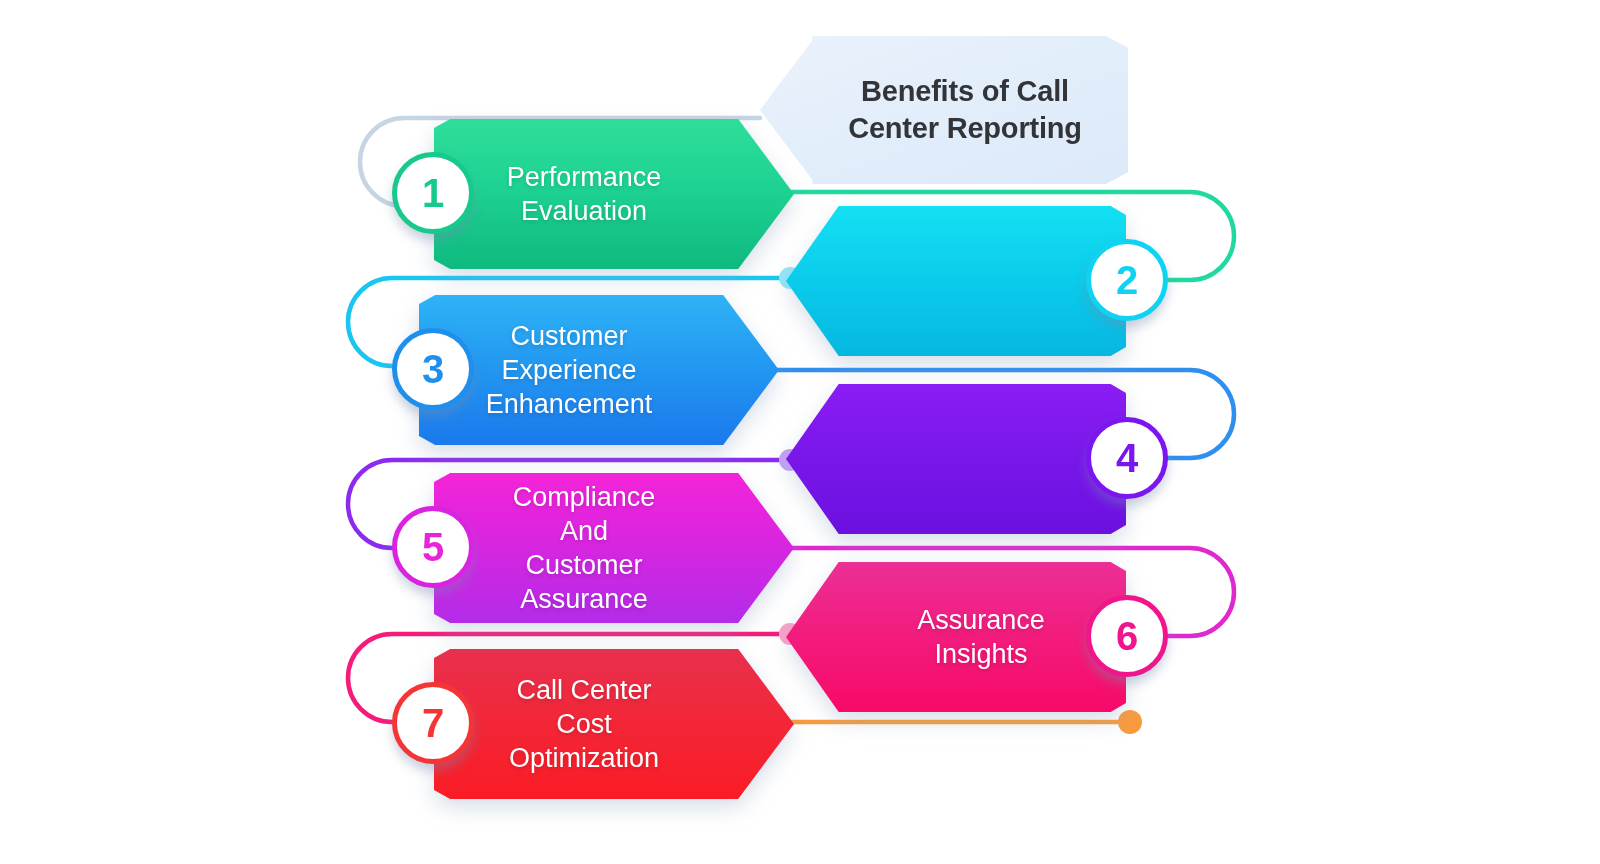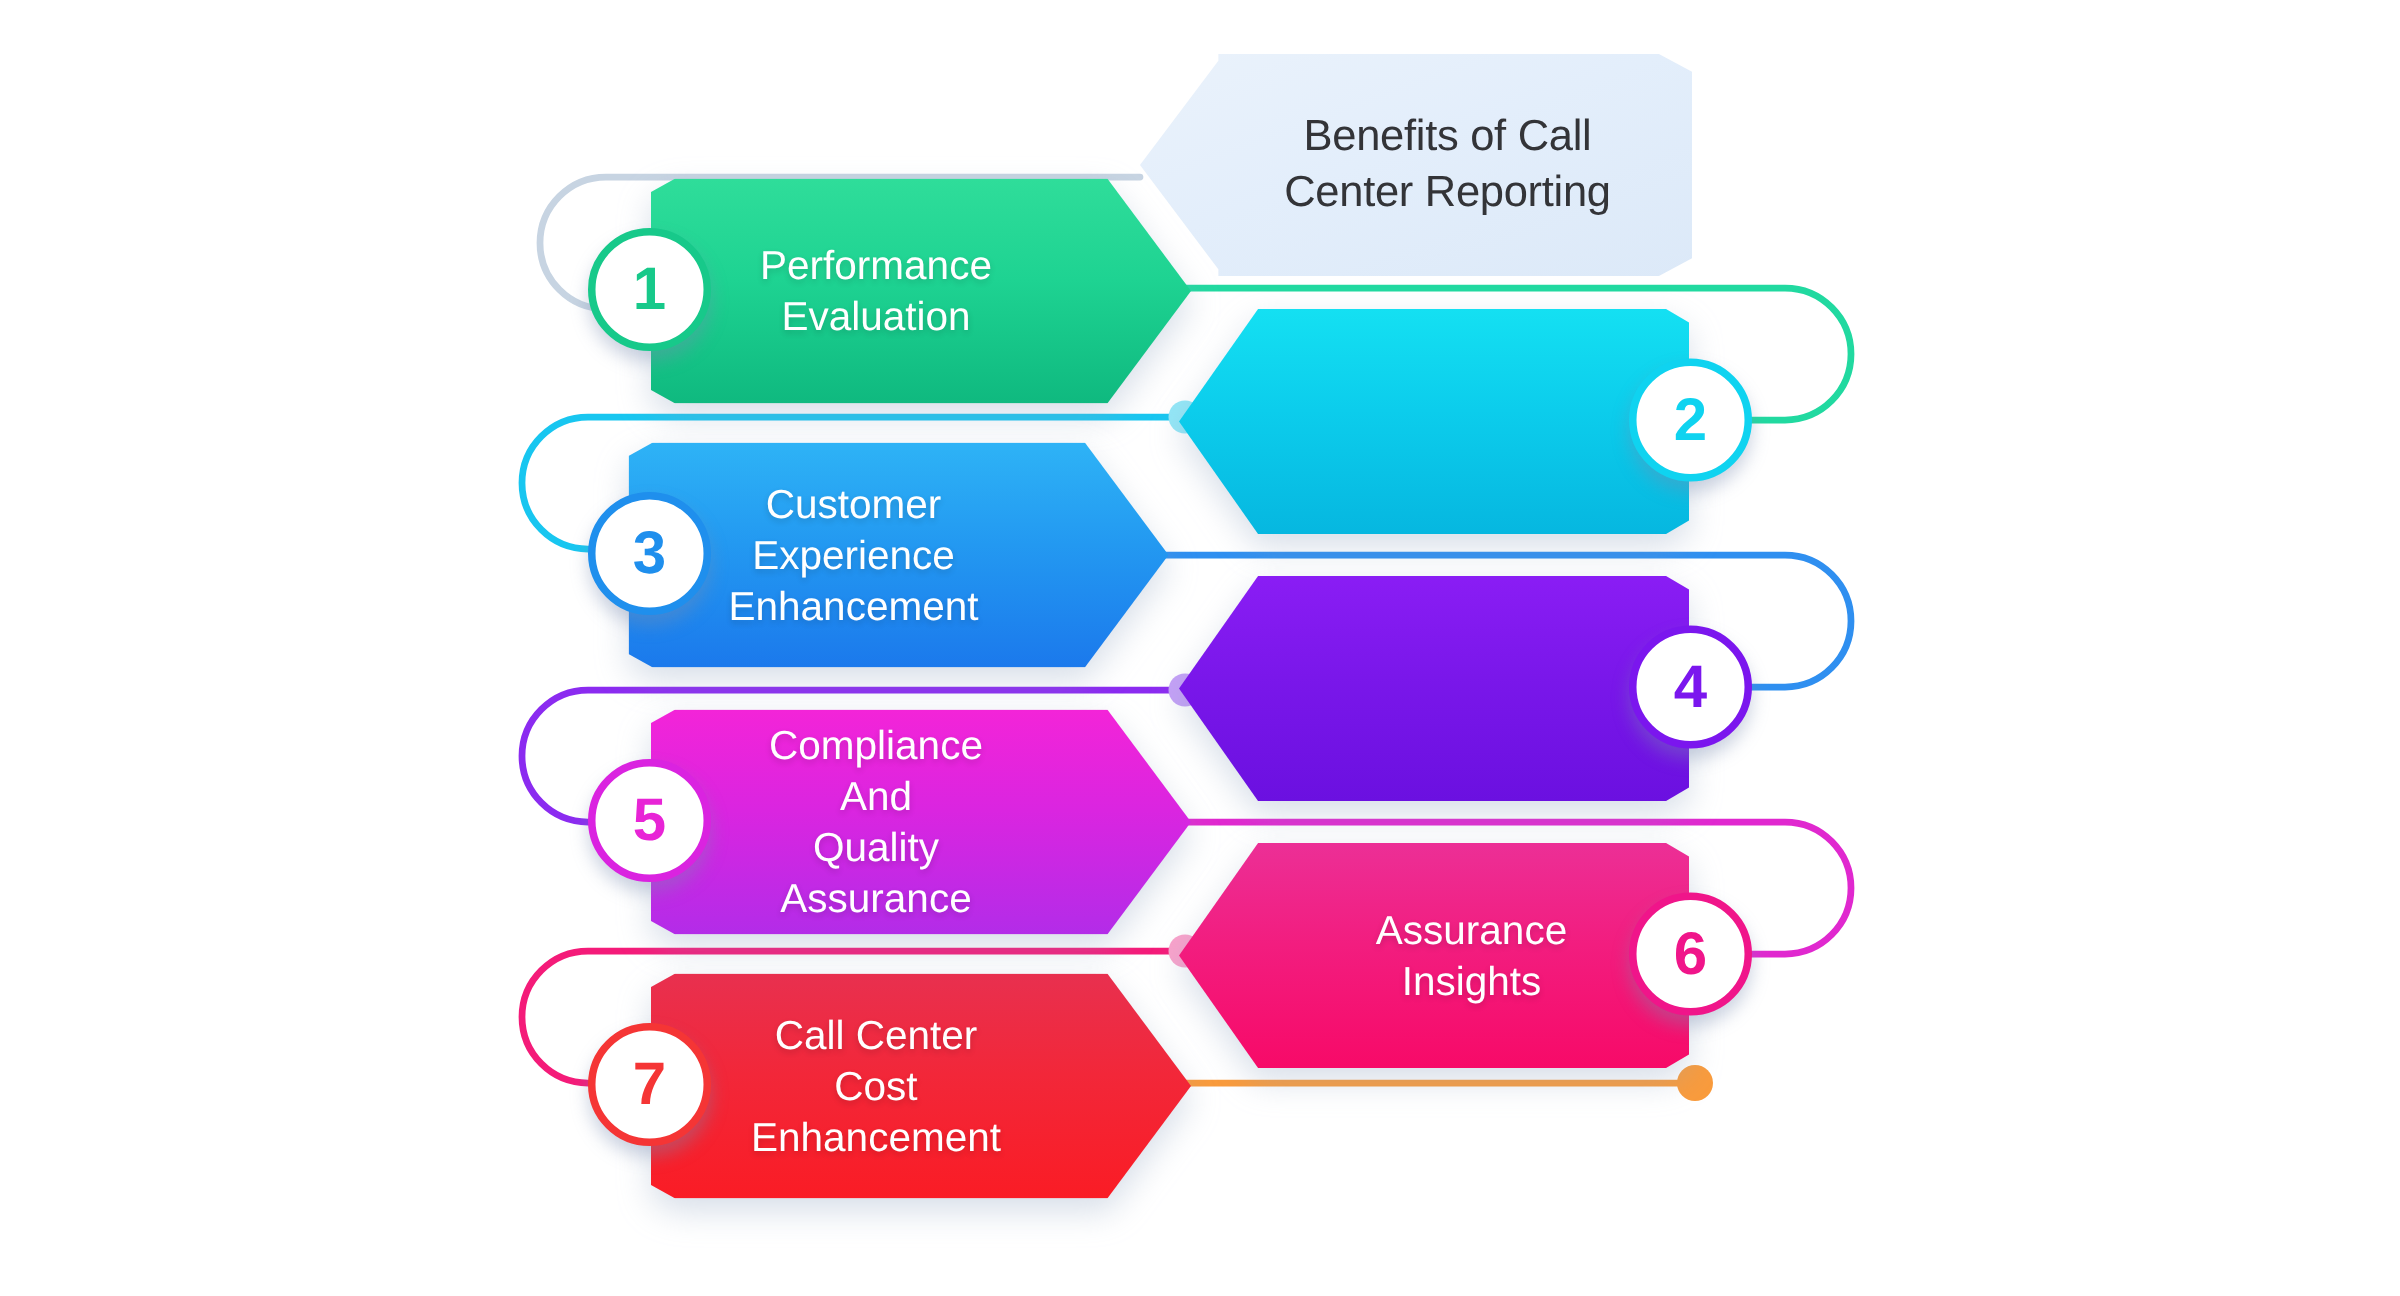--- a/index.html
+++ b/index.html
@@ -19,21 +19,21 @@
     position:absolute;z-index:4;
     left:760px;top:36px;width:368px;height:148px;
     background:linear-gradient(160deg,#eaf2fb 0%,#e3eefb 45%,#dce9f8 100%);
     -webkit-clip-path:polygon(0% 50%, 14.2% 3%, 14.2% 0%, 94% 0%, 100% 8%, 100% 92%, 94% 100%, 14.2% 100%, 14.2% 97%);
     clip-path:polygon(0% 50%, 14.2% 3%, 14.2% 0%, 94% 0%, 100% 8%, 100% 92%, 94% 100%, 14.2% 100%, 14.2% 97%);
     filter:drop-shadow(0 8px 12px rgba(150,170,200,0.30));
     display:flex;align-items:center;justify-content:center;
   }
   .title-banner .t-inner{
     padding-left:52px;padding-right:10px;text-align:center;
-    color:#333438;font-weight:normal;font-size:29px;line-height:1.28;
+    color:#333438;font-weight:bold;font-size:29px;line-height:1.28;
     letter-spacing:-0.2px;
   }
 
   
   .row{position:absolute;z-index:3;height:150px;}
   .chev{
     position:absolute;left:0;top:0;width:100%;height:100%;
     filter:drop-shadow(0 9px 11px rgba(140,160,190,0.34));
   }
   .chev .body{width:100%;height:100%;}
@@ -149,21 +149,21 @@
   </div>
   <div class="badge" style="left:1086px;top:417px;border-color:#7b16ee;color:#7b16ee;">
     <span>4</span>
   </div>
 
   <div class="row right" style="left:434px;top:473px;width:360px;">
     <div class="chev">
       <div class="body" style="background:linear-gradient(180deg,#f324d8 0%,#da25e0 45%,#b32ce8 100%);"></div>
     </div>
     <div class="label">Compliance And
-Quality Assurance</div>
+Customer Assurance</div>
   </div>
   <div class="badge" style="left:392px;top:506px;border-color:#da23e0;color:#e824d6;">
     <span>5</span>
   </div>
 
   <div class="row left" style="left:786px;top:562px;width:340px;">
     <div class="chev">
       <div class="body" style="background:linear-gradient(180deg,#ec2f96 0%,#f21d7f 45%,#f70a68 100%);"></div>
     </div>
     <div class="label">Assurance
@@ -171,19 +171,19 @@
   </div>
   <div class="badge" style="left:1086px;top:595px;border-color:#f0158a;color:#f0158a;">
     <span>6</span>
   </div>
 
   <div class="row right" style="left:434px;top:649px;width:360px;">
     <div class="chev">
       <div class="body" style="background:linear-gradient(180deg,#e8304f 0%,#f22739 45%,#fa1c25 100%);"></div>
     </div>
     <div class="label">Call Center Cost
-Enhancement</div>
+Optimization</div>
   </div>
   <div class="badge" style="left:392px;top:682px;border-color:#f53535;color:#f53535;">
     <span>7</span>
   </div>
 
 </div>
 
 </body></html>

